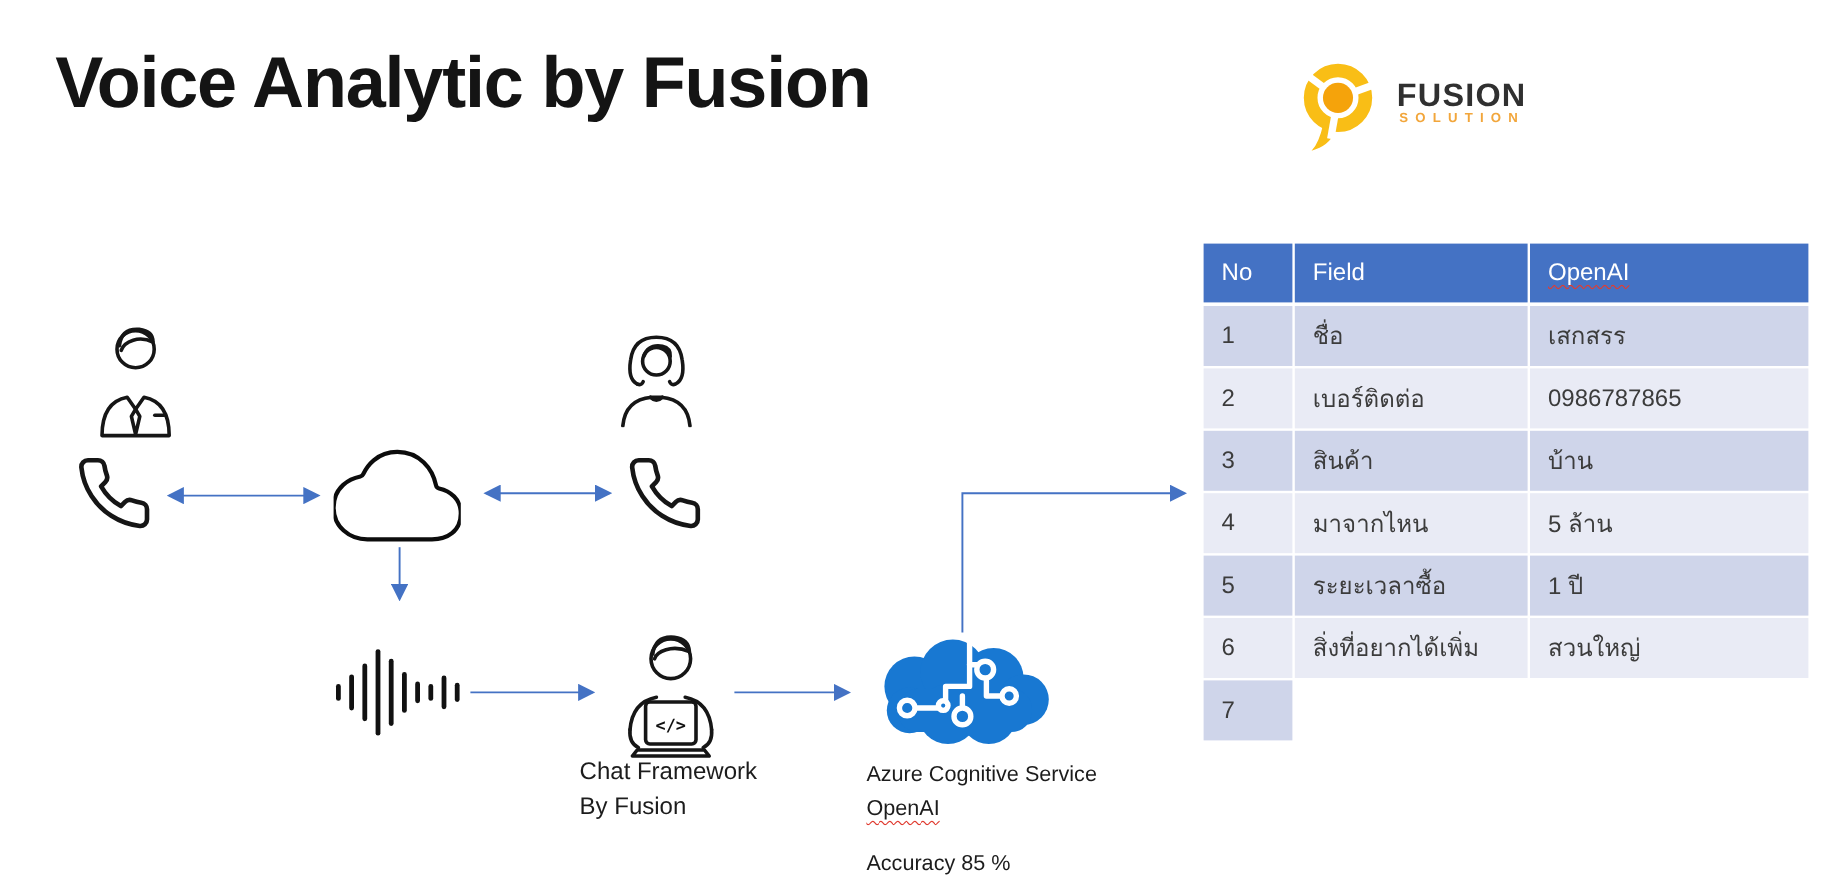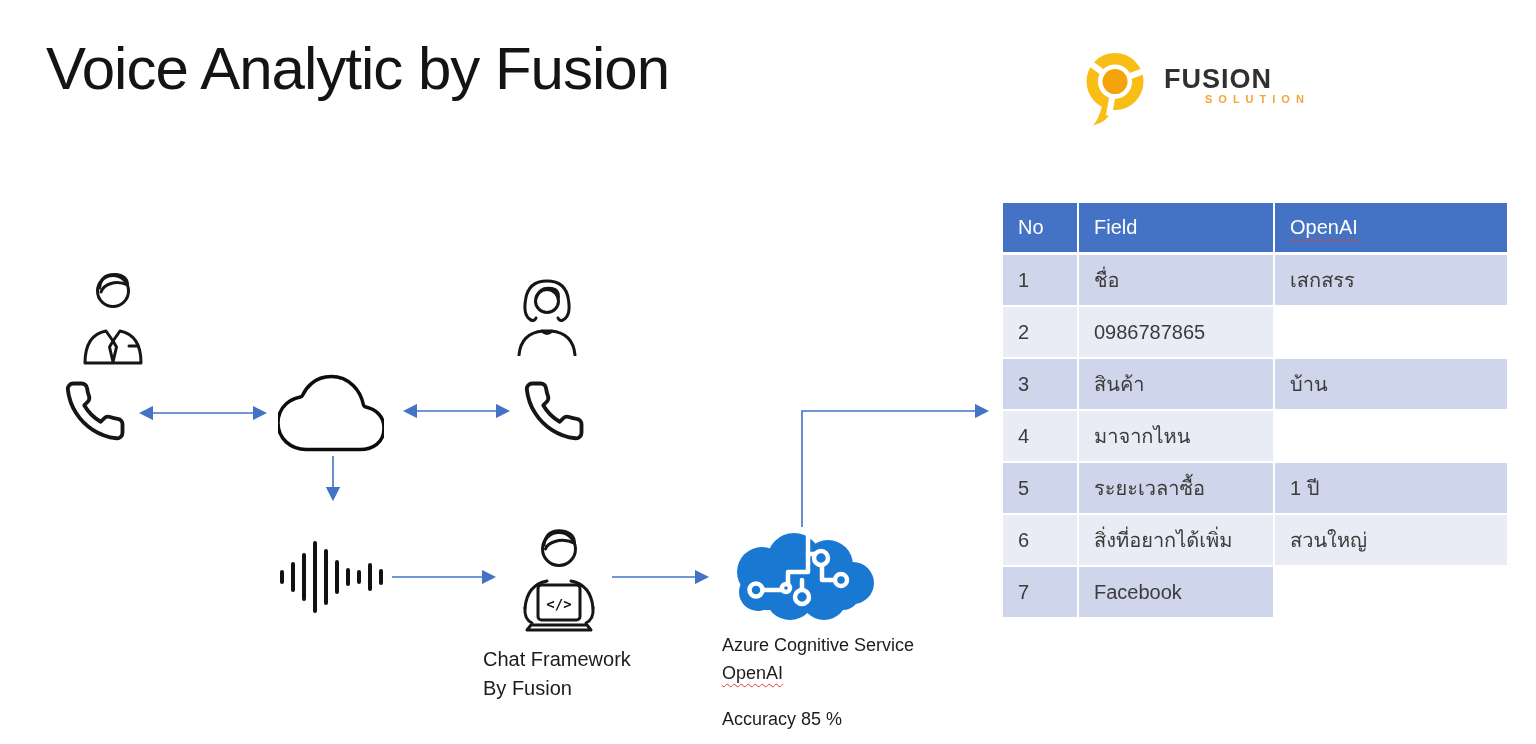--- a/index.html
+++ b/index.html
@@ -3,31 +3,31 @@
 <meta charset="utf-8">
 <title>Voice Analytic by Fusion</title>
 <style>
   * { margin:0; padding:0; box-sizing:border-box; }
   html,body { background:#ffffff; }
   body { font-family:"Liberation Sans","DejaVu Sans",sans-serif; }
   .slide { position:relative; width:1536px; height:744px; background:#ffffff; overflow:hidden; }
   .abs { position:absolute; }
 
   
-  .title { left:46px; top:34px; font-size:60px; font-weight:400; letter-spacing:-1px; color:#141414; white-space:nowrap; }
+  .title { left:46px; top:34px; font-size:60px; font-weight:700; letter-spacing:-1px; color:#141414; white-space:nowrap; }
 
   
   .logo-brand { left:1164px; top:64px; font-size:27px; font-weight:800; letter-spacing:1px; color:#303030; }
-  .logo-sub   { left:1166px; top:93px; font-size:11px; font-weight:700; letter-spacing:6px; color:#F2A63B;margin-left:39px; }
+  .logo-sub   { left:1166px; top:93px; font-size:11px; font-weight:700; letter-spacing:6px; color:#F2A63B; }
 
   
   svg.connectors { left:0; top:0; pointer-events:none; }
 
   
-  .chat-label  { left:483px; top:645px; font-size:20px; line-height:29px; color:#1c1c1c; }
+  .chat-label  { left:483px; top:629px; font-size:20px; line-height:29px; color:#1c1c1c; }
   .azure-label { left:722px; top:631px; font-size:18px; line-height:28px; color:#1c1c1c; }
   .azure-accuracy { margin-top:18px; }
   .wavy { text-decoration:underline wavy #E03C31; text-decoration-thickness:1px; text-underline-offset:4px; text-decoration-skip-ink:none; }
 
   
   .data-table { left:1003px; top:203px; width:548px; }
   .tr { display:grid; grid-template-columns:74px 194px 232px; column-gap:2px; margin-bottom:2px; }
   .tr .td { display:flex; align-items:center; padding-left:15px; font-size:20px; color:#3C3C3C; height:50px; background:#E9EBF5; }
   .tr.th-row .td { height:49px; background:#4472C4; color:#ffffff; }
   .tr.r-odd .td { background:#CFD5EA; }
@@ -179,40 +179,41 @@
       <div class="td">Field</div>
       <div class="td wavy">OpenAI</div>
     </div>
     <div class="tr r-odd">
       <div class="td">1</div>
       <div class="td">ชื่อ</div>
       <div class="td">เสกสรร</div>
     </div>
     <div class="tr">
       <div class="td">2</div>
+      <div class="td">เบอร์ติดต่อ</div>
       <div class="td">0986787865</div>
     </div>
     <div class="tr r-odd">
       <div class="td">3</div>
       <div class="td">สินค้า</div>
       <div class="td">บ้าน</div>
     </div>
     <div class="tr">
       <div class="td">4</div>
       <div class="td">มาจากไหน</div>
+      <div class="td">5 ล้าน</div>
     </div>
     <div class="tr r-odd">
       <div class="td">5</div>
       <div class="td">ระยะเวลาซื้อ</div>
       <div class="td">1 ปี</div>
     </div>
     <div class="tr">
       <div class="td">6</div>
       <div class="td">สิ่งที่อยากได้เพิ่ม</div>
       <div class="td">สวนใหญ่</div>
     </div>
     <div class="tr r-odd">
       <div class="td">7</div>
-      <div class="td">Facebook</div>
     </div>
   </div>
 
 </div>
 
 </body></html>

